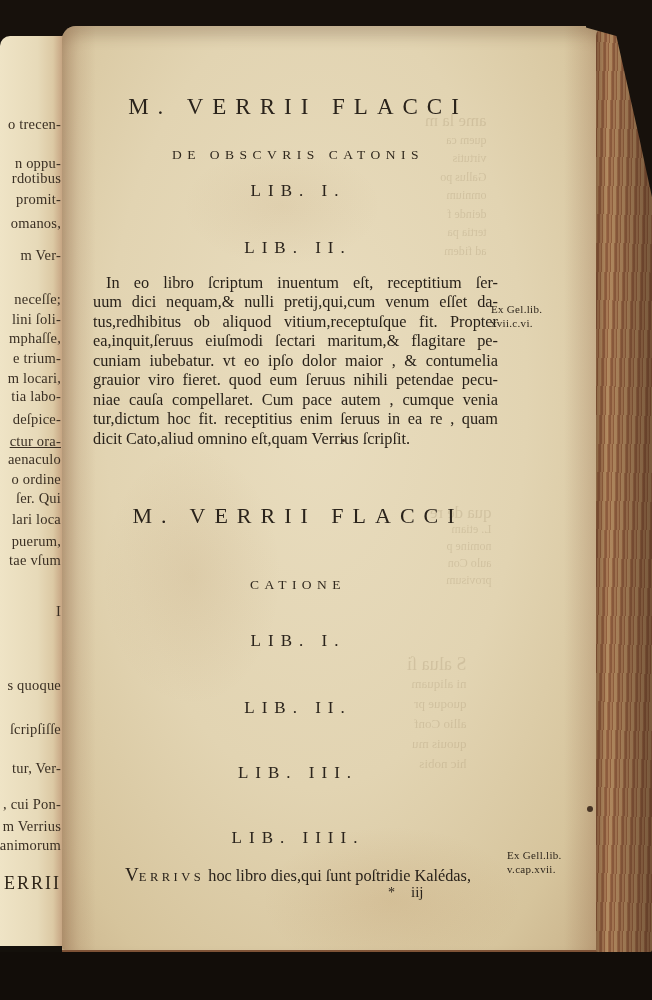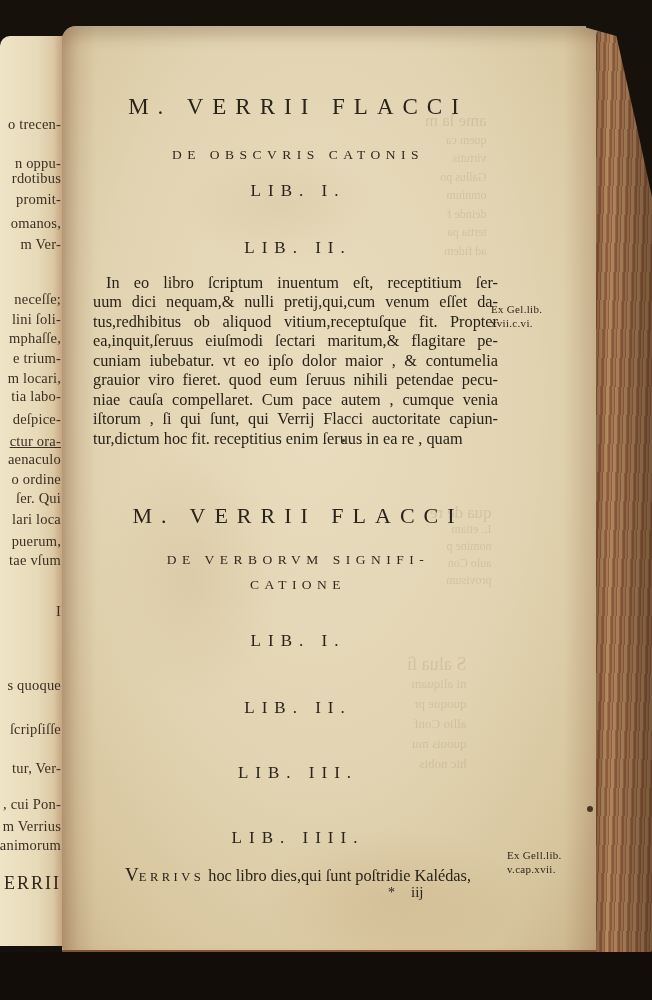--- a/index.html
+++ b/index.html
@@ -95,21 +95,21 @@
 <div class="scene">
 
   <div class="top-black"></div>
 
   <div class="left-page">
       <div class="left-frag" style="position: absolute; top: 80px;">o trecen-</div>
       <div class="left-frag" style="position: absolute; top: 119px;">n oppu-</div>
       <div class="left-frag" style="position: absolute; top: 134px;">rdotibus</div>
       <div class="left-frag" style="position: absolute; top: 155px;">promit-</div>
       <div class="left-frag" style="position: absolute; top: 179px;">omanos,</div>
-      <div class="left-frag" style="position: absolute; top: 200px;">m Ver-</div>
+      <div class="left-frag" style="position: absolute; top: 211px;">m Ver-</div>
       <div class="left-frag" style="position: absolute; top: 255px;">neceſſe;</div>
       <div class="left-frag" style="position: absolute; top: 275px;">lini ſoli-</div>
       <div class="left-frag" style="position: absolute; top: 294px;">mphaſſe,</div>
       <div class="left-frag" style="position: absolute; top: 314px;">e trium-</div>
       <div class="left-frag" style="position: absolute; top: 334px;">m locari,</div>
       <div class="left-frag" style="position: absolute; top: 352px;">tia labo-</div>
       <div class="left-frag" style="position: absolute; top: 375px;">deſpice-</div>
       <div class="left-frag" style="position: absolute; top: 397px; text-decoration: underline;">ctur ora-</div>
       <div class="left-frag" style="position: absolute; top: 415px; margin-left: 37px;">aenaculo</div>
       <div class="left-frag" style="position: absolute; top: 435px;">o ordine</div>
@@ -175,35 +175,34 @@
         </div>
 
       <div class="paragraph">
           <div class="par-line">In eo libro ſcriptum inuentum eſt, receptitium ſer-</div>
           <div class="par-line">uum dici nequam,&amp; nulli pretij,qui,cum venum eſſet da-</div>
           <div class="par-line">tus,redhibitus ob aliquod vitium,receptuſque fit. Propter</div>
           <div class="par-line">ea,inquit,ſeruus eiuſmodi ſectari maritum,&amp; flagitare pe-</div>
           <div class="par-line">cuniam iubebatur. vt eo ipſo dolor maior , &amp; contumelia</div>
           <div class="par-line">grauior viro fieret. quod eum ſeruus nihili petendae pecu-</div>
           <div class="par-line">niae cauſa compellaret. Cum pace autem , cumque venia</div>
-          <div class="par-line">iſtorum , ſi qui ſunt, qui Verrij Flacci auctoritate capiun-</div>
           <div class="par-line">tur,dictum hoc fit. receptitius enim ſeruus in ea re , quam</div>
+          <div class="par-line">dicit Cato,aliud omnino eſt,quam Verrius ſcripſit.</div>
         </div>
 
       <div class="footer-line">
         <span class="footer-initial">V</span><span class="footer-caps">ERRIVS</span><span> hoc libro dies,qui ſunt poſtridie Kalédas,</span>
       </div>
 
       <div class="signature">
         <span class="sig-star">*</span><span>iij</span>
       </div>
 
       <div class="title-line" style="top:477px;font-size:22px;">M. VERRII FLACCI</div>
 
-      <div class="subtitle-line" style="top:526px">DE VERBORVM SIGNIFI-</div>
 
       <div class="subtitle-line" style="top:551px">CATIONE</div>
 
       <div>
           <div class="lib-line" style="position: absolute; top: 605px;">LIB.  I.</div>
           <div class="lib-line" style="position: absolute; top: 672px;">LIB.  II.</div>
           <div class="lib-line" style="position: absolute; top: 737px;">LIB.  III.</div>
           <div class="lib-line" style="position: absolute; top: 802px;">LIB.  IIII.</div>
         </div>
     </div>

